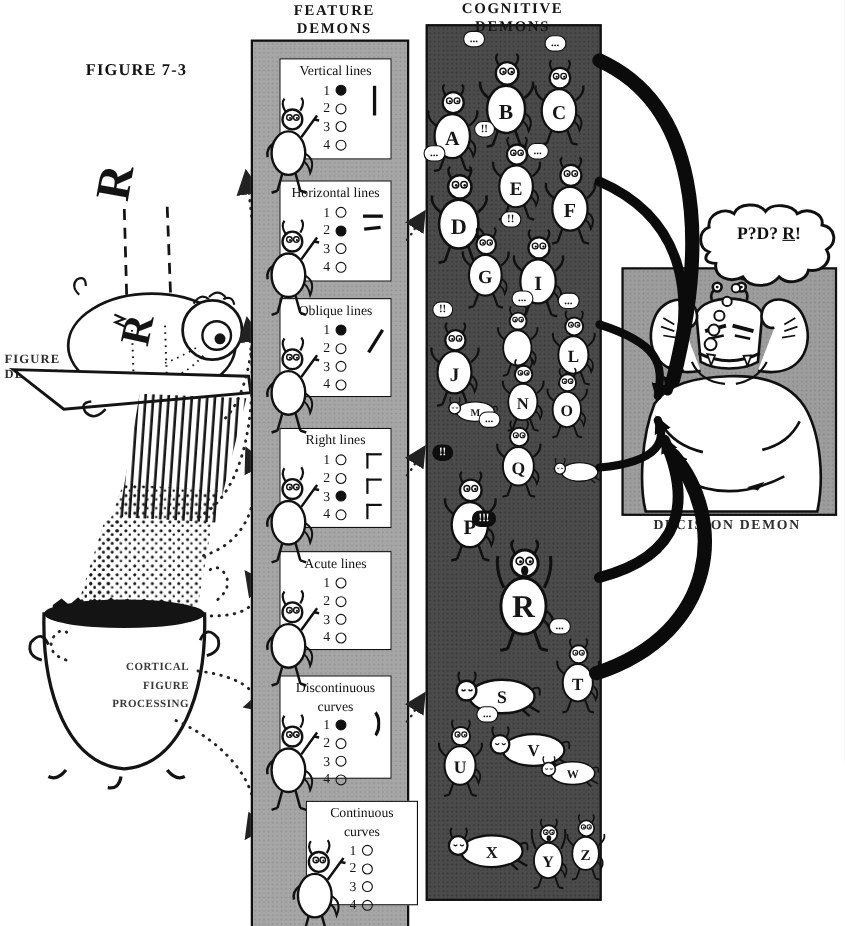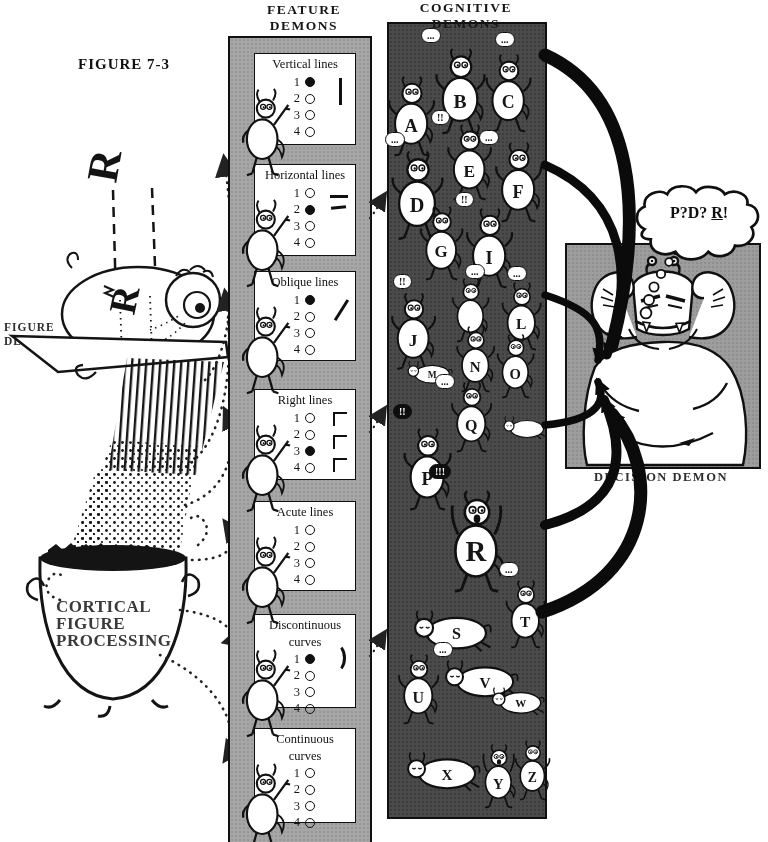--- a/index.html
+++ b/index.html
@@ -3,21 +3,21 @@
 <meta charset="utf-8">
 <style>
   html,body{margin:0;padding:0;background:#e8e8e8;}
   .canvas{position:relative;width:768px;height:842px;background:#fff;overflow:hidden;
           font-family:"Liberation Serif",serif;color:#111;}
   .colhead{position:absolute;font-weight:bold;font-size:13.5px;letter-spacing:1.5px;
            text-align:center;color:#151515;z-index:6;}
   .figlabel{position:absolute;left:78px;top:56px;font-weight:bold;font-size:15px;letter-spacing:1px;}
   .side-label{position:absolute;left:4px;top:320px;width:70px;font-size:11.5px;letter-spacing:1px;
               color:#2e2e2e;line-height:14px;font-weight:bold;}
-  .pot-label{position:absolute;left:56px;top:598px;width:116px;text-align:left;font-size:17px;
+  .pot-label{position:absolute;left:56px;top:598px;width:116px;text-align:right;font-size:10px;
              letter-spacing:.5px;color:#3a3a3a;line-height:17px;font-weight:bold;z-index:2;}
   .leftart{position:absolute;left:0;top:0;z-index:1;}
   
   .fcol{position:absolute;left:228px;top:36px;width:140px;height:810px;
         background:#a6a6a6;background-image:radial-gradient(#989898 1px,transparent 1px);
         background-size:4px 4px;border:2.2px solid #101010;z-index:5;}
   .panel{position:absolute;left:24px;width:100px;background:#fff;border:1.4px solid #101010;}
   .ptitle{font-size:12.5px;text-align:center;margin-top:3px;line-height:14px;color:#101010;}
   .rows{margin-top:2px;}
   .crow{display:flex;align-items:center;height:16.5px;margin-left:34px;}
@@ -313,21 +313,21 @@
           <div class="crow">
             <span class="num">4</span>
             <span class="dot "></span>
           </div>
         </div>
       <svg class="imp">
           <use href="#imp"></use>
         </svg>
       <div class="crescent" style="right:9px;top:28px;"></div>
     </div>
-    <div class="panel" style="top:690px;height:93px;">
+    <div class="panel" style="top:690px;height:93px;margin-left:24px;">
       <div class="ptitle">Continuous</div>
       <div class="ptitle">curves</div>
       <div class="rows">
           <div class="crow">
             <span class="num">1</span>
             <span class="dot "></span>
           </div>
           <div class="crow">
             <span class="num">2</span>
             <span class="dot "></span>

